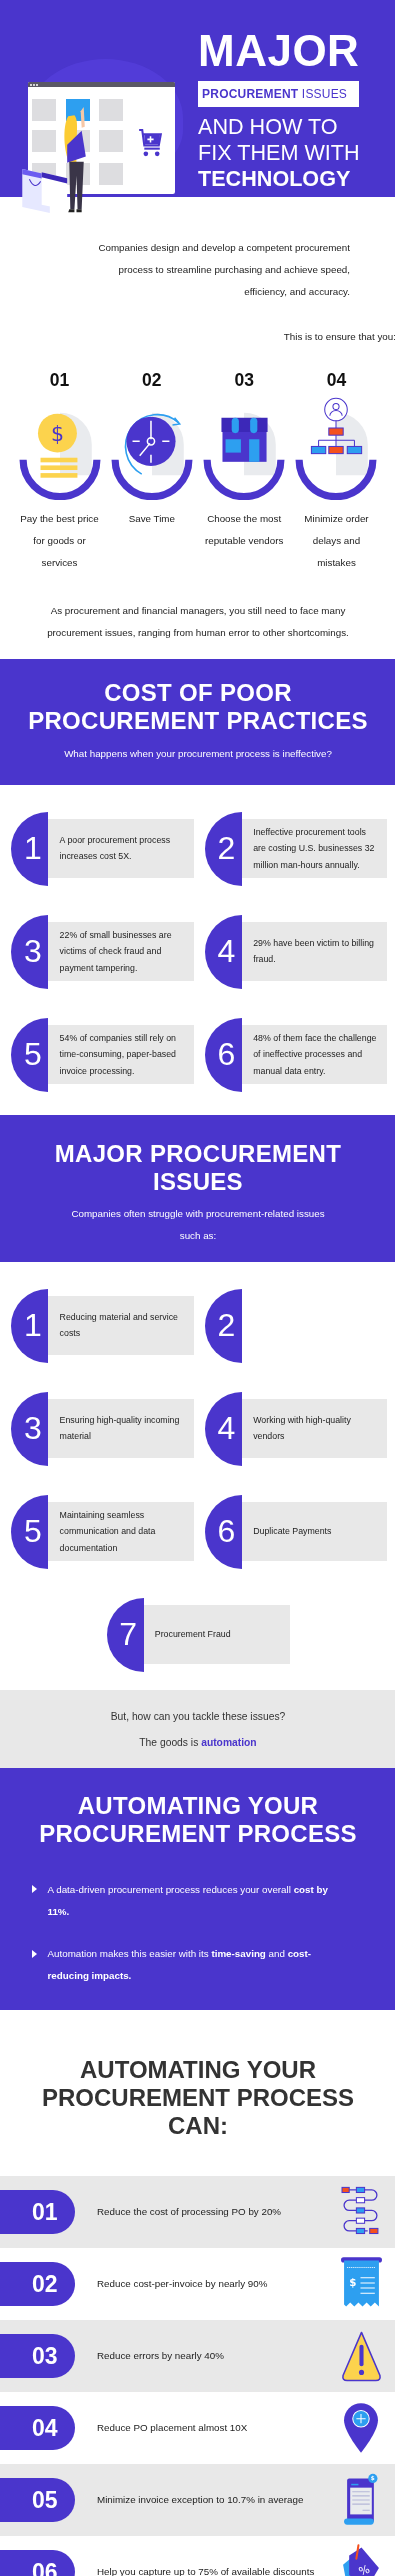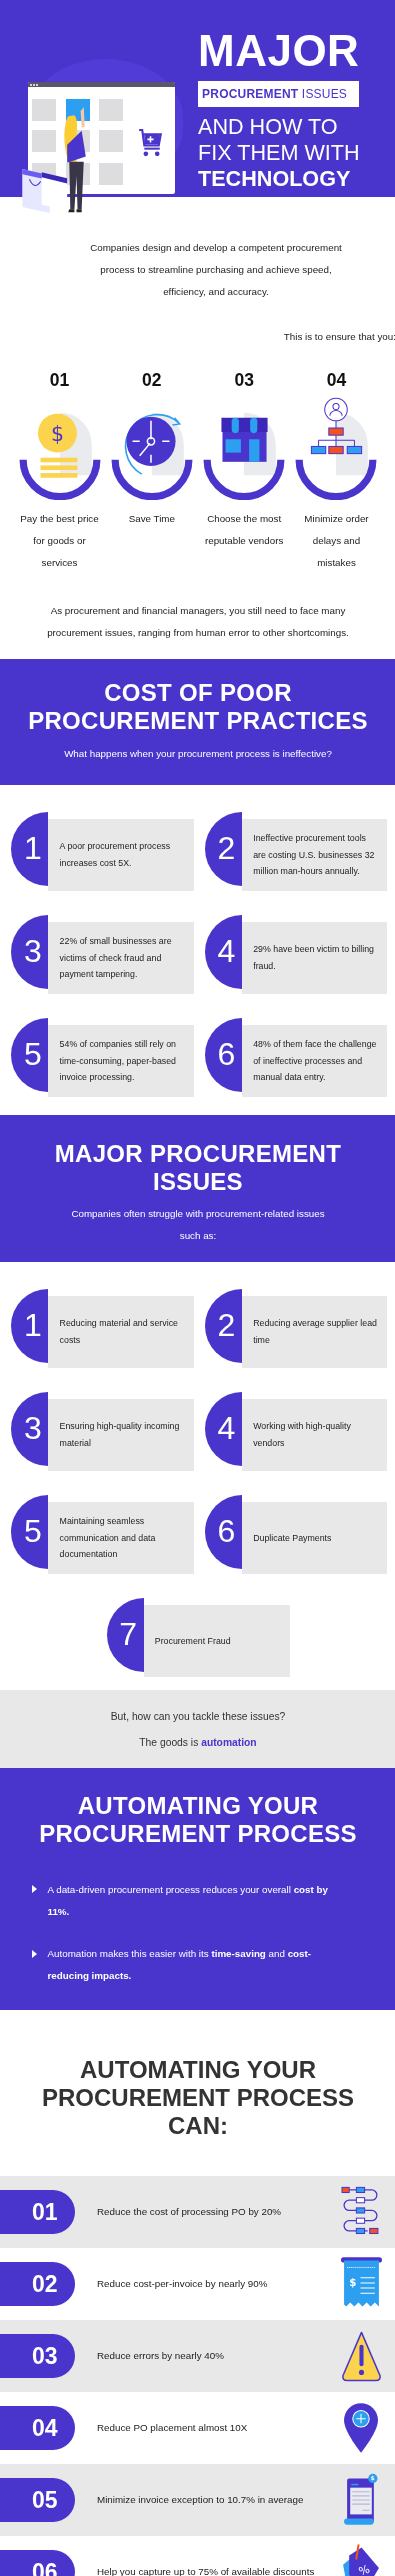--- a/index.html
+++ b/index.html
@@ -20,40 +20,40 @@
   .bags { position: absolute; left: 20.6px; top: 164px; }
   .hero-title { position: absolute; left: 198px; top: 28px; width: 183px; }
   .hero-major { font-size: 44px; font-weight: 700; letter-spacing: 0.5px; line-height: 46px; color: #fff; }
   .hero-box { margin-top: 7.2px; background: #fff; color: #4a35cc; font-size: 12px; padding: 5.7px 4.1px; letter-spacing: 0.2px; display: inline-block; width: 161px; }
   .hero-box b { font-weight: 700; }
   .hero-line { font-size: 21.6px; line-height: 26px; color: #fff; font-weight: 400; }
   .hero-line.first { margin-top: 7.2px; }
   .hero-tech { font-size: 21.6px; line-height: 26px; font-weight: 700; color: #fff; }
 
   
-  .intro { padding: 40px 46px 0; font-size: 9.8px; line-height: 22px; color: #222; text-align: center; margin-left: 36px; }
+  .intro { padding: 40px 46px 0; font-size: 9.8px; line-height: 22px; color: #222; text-align: right; margin-left: 36px; }
   .intro-sub { text-align: right; font-size: 9.8px; margin-top: 28px; color: #222; }
   .ensure { display: flex; justify-content: space-between; padding: 28px 15.5px 0; }
   .ensure-item { width: 88px; text-align: center; }
   .ensure-num { font-size: 17.5px; font-weight: 700; color: #111; margin-bottom: 6.2px; }
   .ensure-art { position: relative; width: 82px; height: 103px; margin: 0 auto; }
   .ensure-text { font-size: 9.8px; line-height: 22px; color: #222; margin-top: 6.2px; }
 
   .managers { padding: 26px 41px 14.4px; text-align: center; font-size: 9.8px; line-height: 22px; }
 
   
   .sec-head { padding: 20.6px 10.3px 20.6px; text-align: center; }
   .sec-title { font-size: 24px; font-weight: 700; line-height: 28px; letter-spacing: 0.3px; }
   .sec-sub { font-size: 9.8px; margin-top: 7.2px; line-height: 21.6px; }
 
   
   .cards { display: grid; grid-template-columns: 1fr 1fr; column-gap: 11.3px; row-gap: 29px; padding: 27px 8.8px 0 11.3px; }
   .card { position: relative; height: 74px; display: flex; align-items: center; }
   .card-half { position: absolute; left: 0; top: 0; width: 37px; height: 74px; background: #4a35cc; border-radius: 37px 0 0 37px; color: #fff; font-size: 32px; font-weight: 400; display: flex; align-items: center; justify-content: center; padding-left: 6.2px; }
-  .card-body { position: absolute; left: 37px; top: 7.2px; right: 0; height: 72px; background: #e8e8e8; display: flex; align-items: center; padding: 0 10.3px 0 11.3px; font-size: 8.8px; line-height: 16.5px; color: #222; }
+  .card-body { position: absolute; left: 37px; top: 7.2px; right: 0; height: 59px; background: #e8e8e8; display: flex; align-items: center; padding: 0 10.3px 0 11.3px; font-size: 8.8px; line-height: 16.5px; color: #222; }
   .card.solo { width: 183px; margin: 29px auto 0; }
 
   .tackle { margin-top: 18.5px; padding: 13.4px 0 12.4px; text-align: center; font-size: 10.3px; line-height: 26px; color: #333; }
   .tackle b { color: #4a35cc; }
 
   .auto-head { padding: 24px 10.3px 10.3px; text-align: center; }
   .auto-list { list-style: none; padding: 20.6px 52px 23px 32px; font-size: 9.8px; line-height: 22px; }
   .auto-list li { position: relative; padding-left 14.4px; margin-bottom: 20.6px; padding-left: 15.5px; }
   .auto-list li:last-child { margin-bottom: 0; }
   .tri { position: absolute; left: 0; top: 6.7px; width: 0; height: 0; border-top: 4.1px solid transparent; border-bottom: 4.1px solid transparent; border-left: 5.7px solid #fff; }
@@ -220,21 +220,20 @@
   <div class="sec-title">MAJOR PROCUREMENT ISSUES</div>
   <div class="sec-sub" style="padding:0 57px">Companies often struggle with procurement-related issues such as:</div>
 </section>
 <section class="cards">
   <div class="card">
       <div class="card-half">1</div>
       <div class="card-body">Reducing material and service costs</div>
     </div>
   <div class="card">
       <div class="card-half">2</div>
-      <div class="card-body">Reducing average supplier lead time</div>
     </div>
   <div class="card">
       <div class="card-half">3</div>
       <div class="card-body">Ensuring high-quality incoming material</div>
     </div>
   <div class="card">
       <div class="card-half">4</div>
       <div class="card-body">Working with high-quality vendors</div>
     </div>
   <div class="card">

